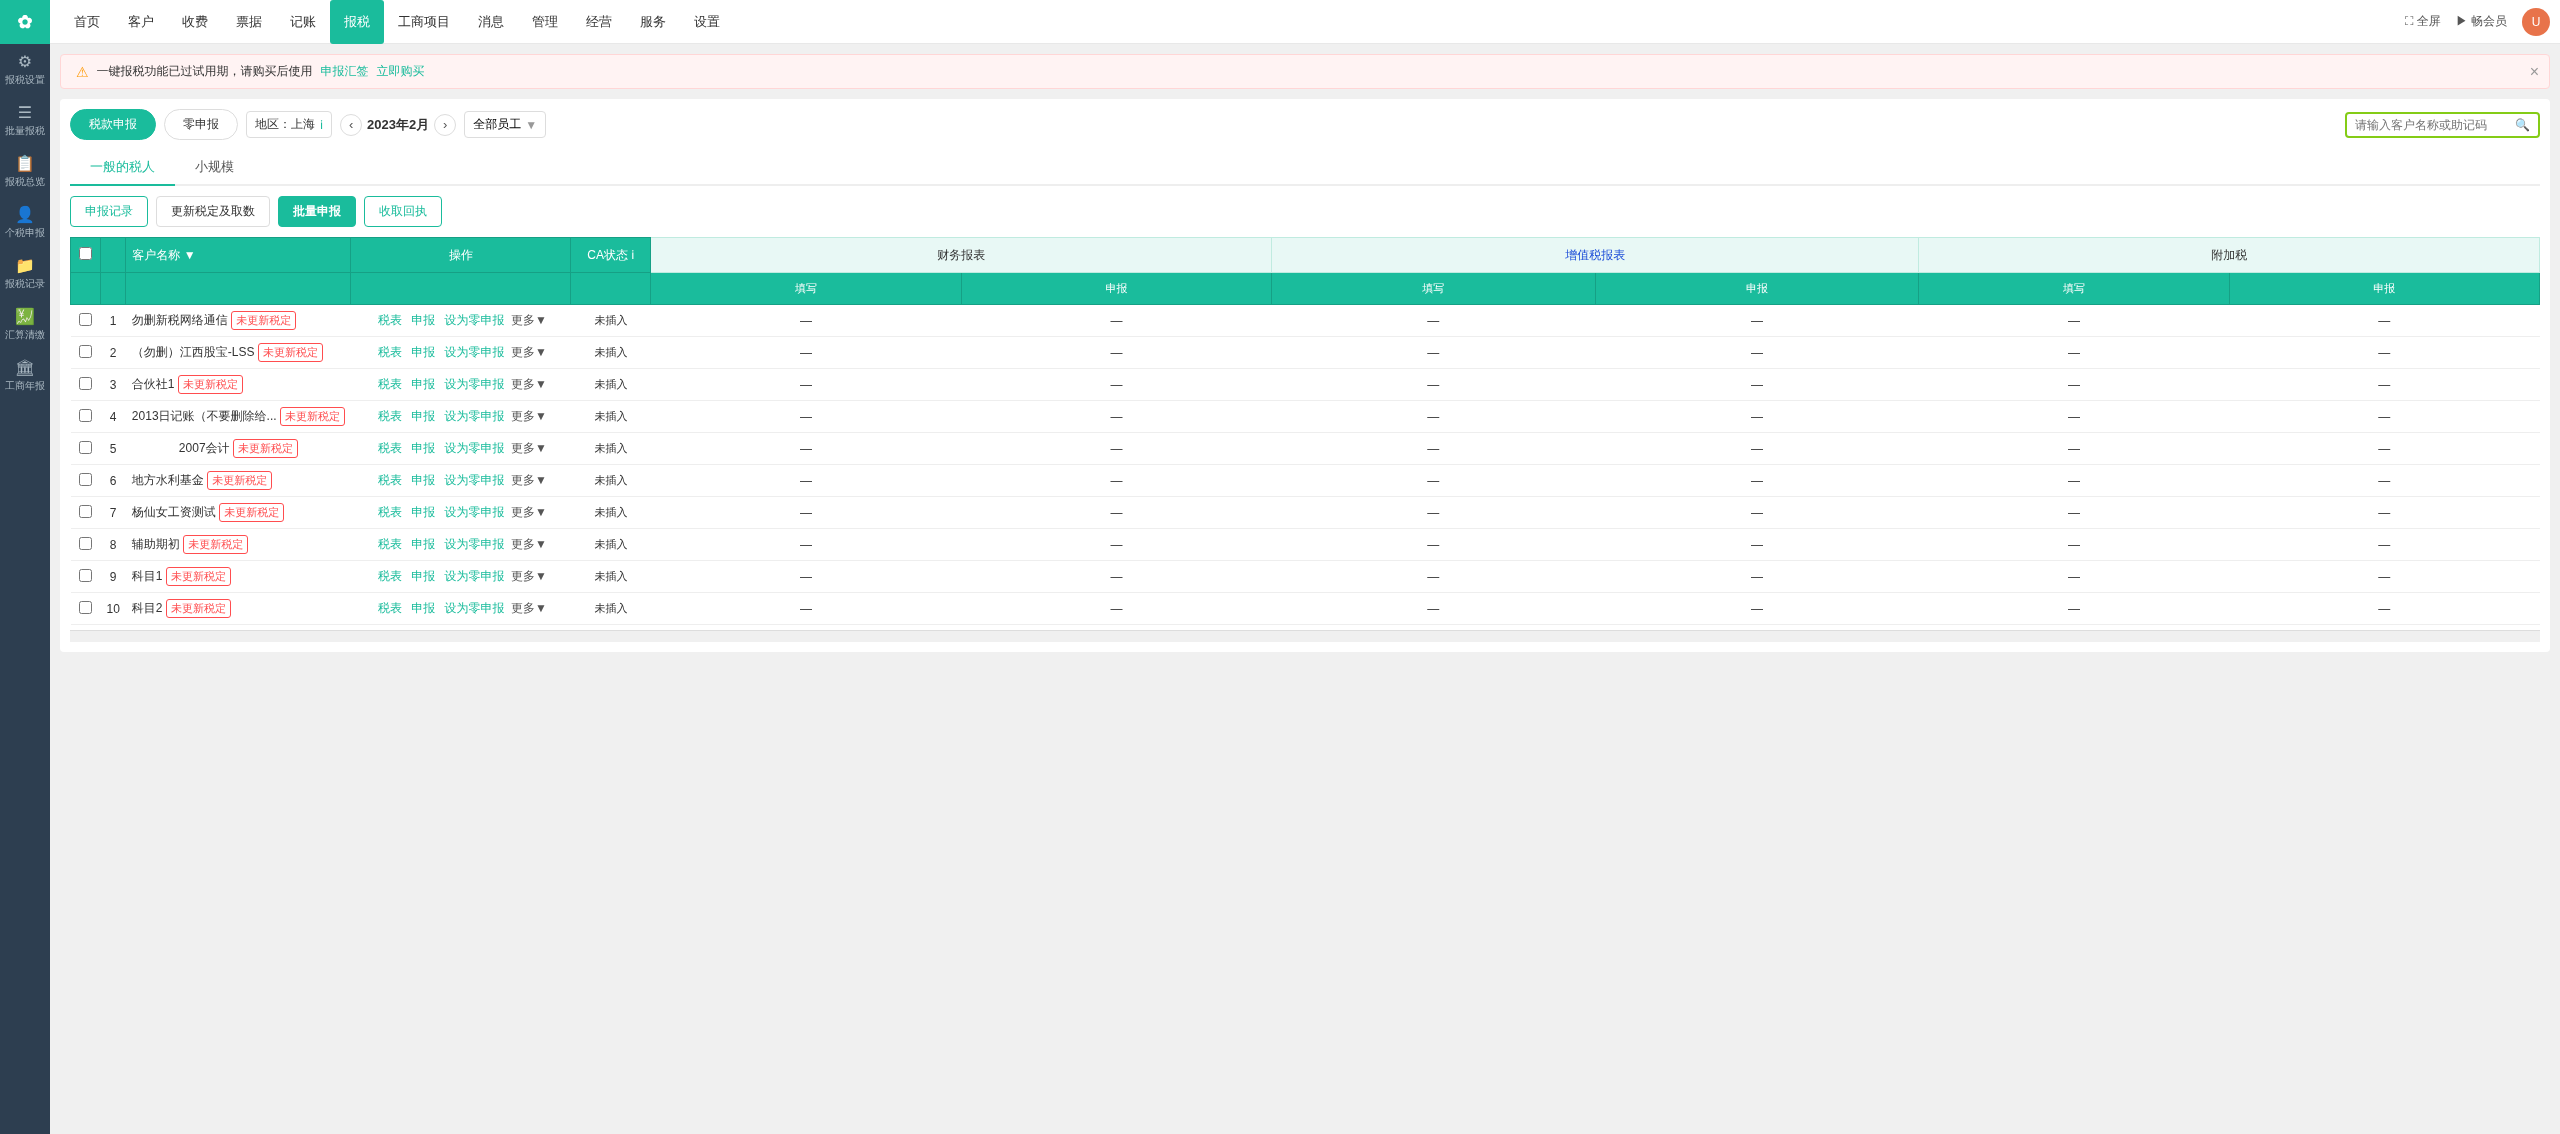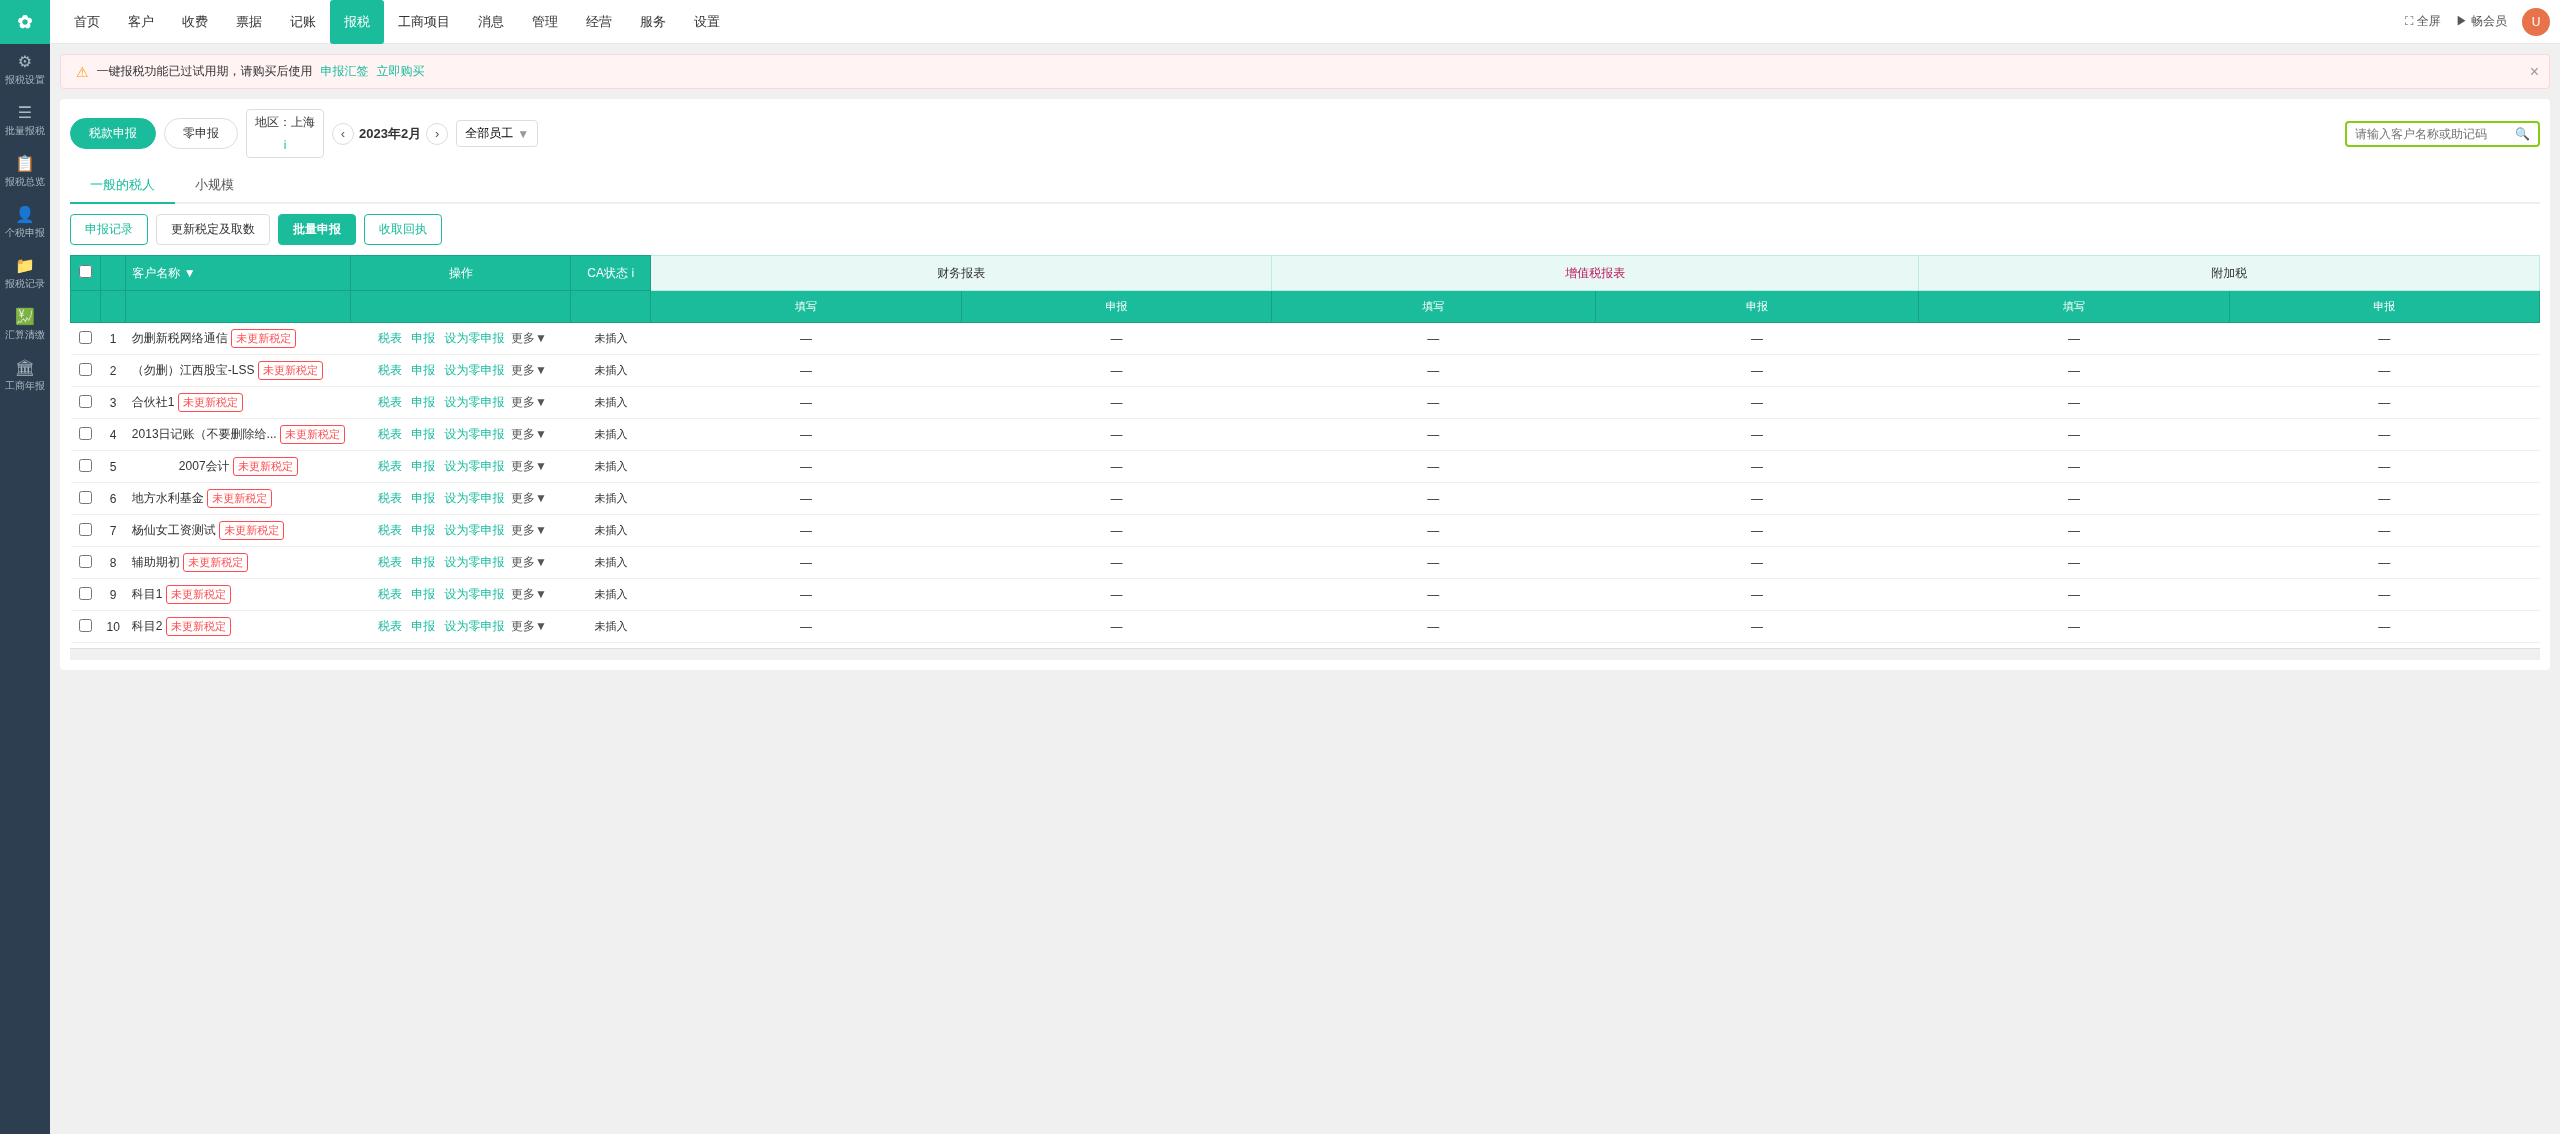--- a/index.html
+++ b/index.html
@@ -163,21 +163,20 @@
     .region-select {
       display: flex;
       align-items: center;
       gap: 5px;
       font-size: 12px;
       color: #333;
       background: #fff;
       border: 1px solid #ddd;
       border-radius: 4px;
       padding: 4px 8px;
-      flex-direction: column;
     }
     .date-nav {
       display: flex;
       align-items: center;
       gap: 5px;
       font-size: 13px;
     }
     .date-nav-btn {
       width: 22px; height: 22px;
       border: 1px solid #ddd;
@@ -443,21 +442,21 @@
                 <th style="width:180px;text-align:left;">
                   <span>客户名称</span>
                   <span style="cursor:pointer;">▼</span>
                 </th>
                 <th style="width:220px;">操作</th>
                 <th style="width:80px;">
                   <span>CA状态</span>
                   <span>ℹ</span>
                 </th>
                 <th colspan="2" style="background:#e8f8f5;color:#333;border:1px solid #c0ebe0;">财务报表</th>
-                <th colspan="2" style="background:#e8f8f5;color:#be185d;border:1px solid #c0ebe0;">增值税报表</th>
+                <th colspan="2" style="background:#e8f8f5;color:#1d4ed8;border:1px solid #c0ebe0;">增值税报表</th>
                 <th colspan="2" style="background:#e8f8f5;color:#333;border:1px solid #c0ebe0;">附加税</th>
               </tr>
               <tr style="background:#1abc9c;">
                 <th></th>
                 <th></th>
                 <th></th>
                 <th></th>
                 <th></th>
                 <th style="font-size:11px;">填写</th>
                 <th style="font-size:11px;">申报</th>

